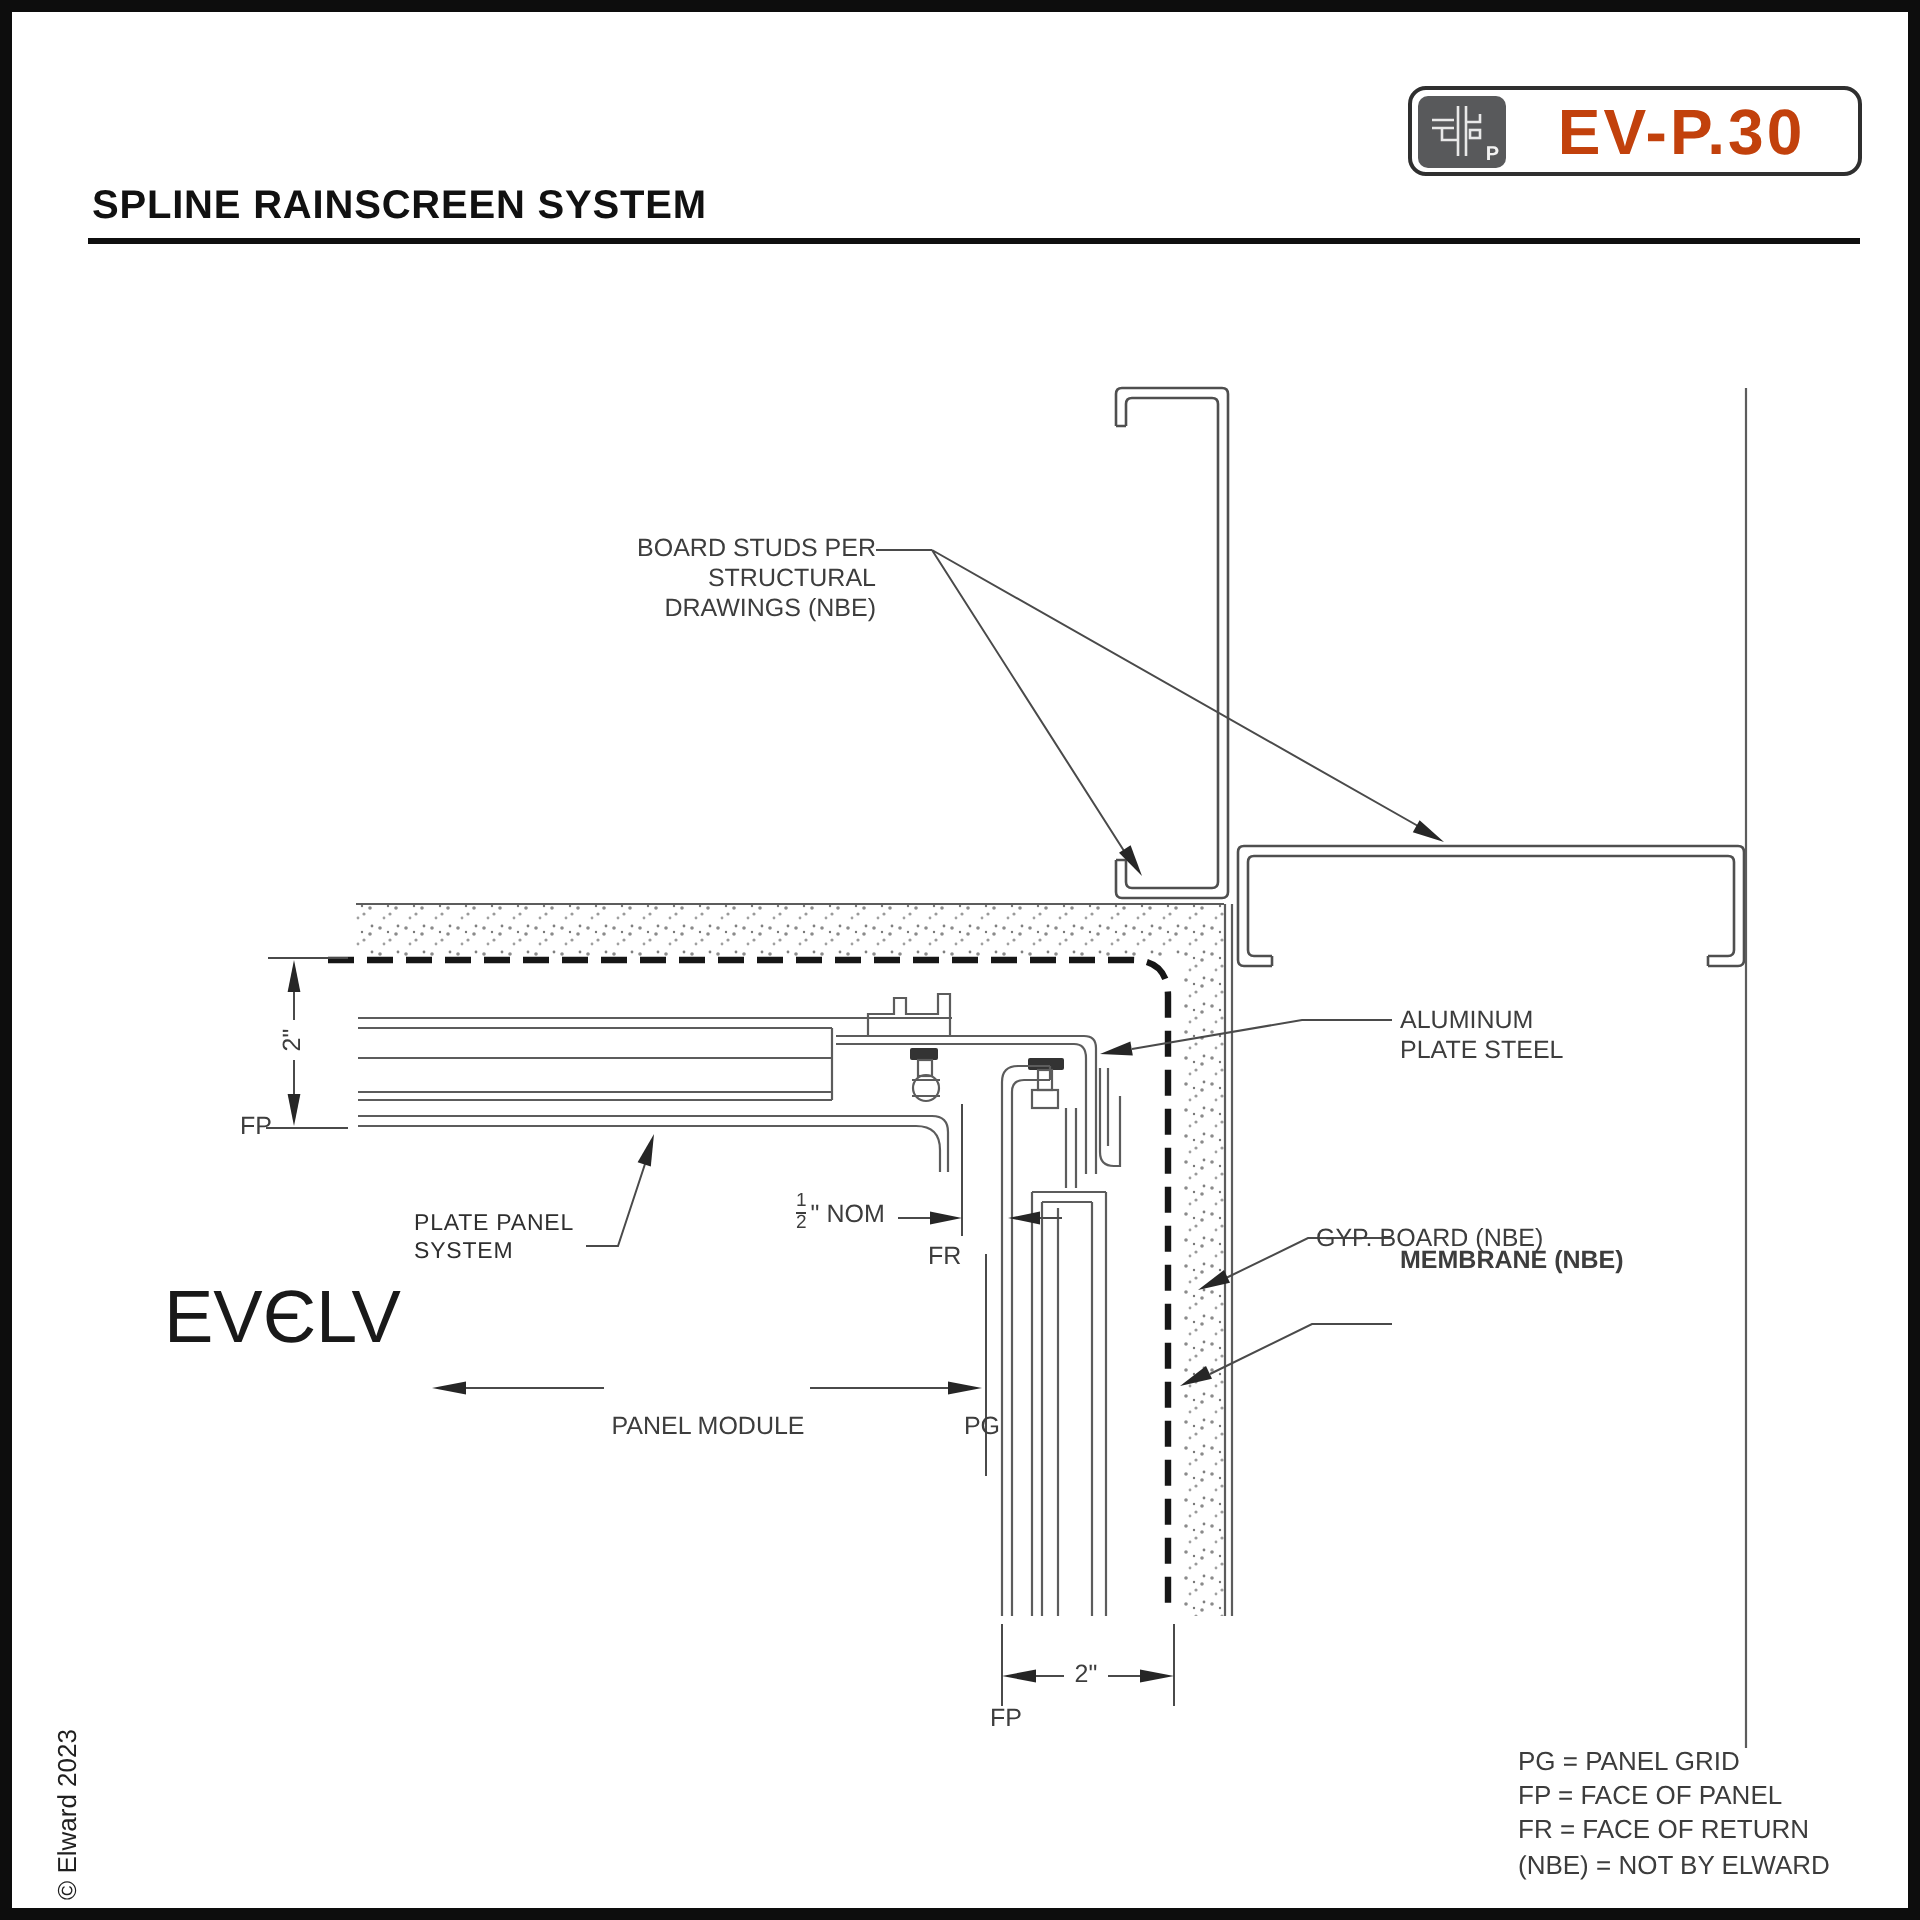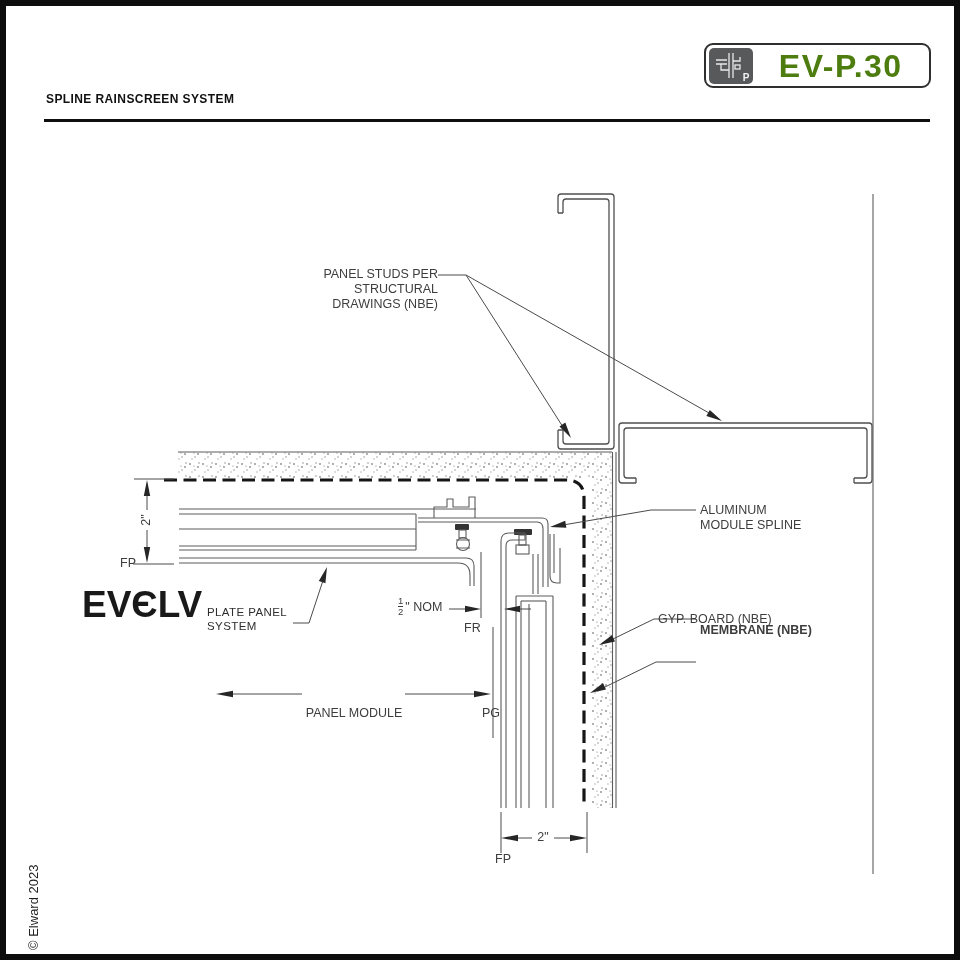--- a/index.html
+++ b/index.html
@@ -1,44 +1,44 @@
 <!DOCTYPE html>
 <html><head>
 <meta charset="utf-8">
 <style>
   html,body{margin:0;padding:0;background:#fff;}
   .page{position:relative;width:960px;height:960px;background:#fff;border:6px solid #0d0d0d;box-sizing:border-box;overflow:hidden;
         font-family:"Liberation Sans", sans-serif;}
   .abs{position:absolute;}
   
-  .sheet-title{left:40px;top:86px;font-size:12px;font-weight:bold;color:#111;letter-spacing:.4px;}
+  .sheet-title{left:40px;top:86px;font-size:20px;font-weight:bold;color:#111;letter-spacing:.4px;}
   .title-rule{left:38px;top:113px;width:886px;height:3px;background:#0f0f0f;}
   .titleblock{left:698px;top:37px;width:227px;height:45px;border:2.5px solid #2f2f2f;border-radius:9px;
               display:flex;align-items:center;box-sizing:border-box;background:#fff;}
   .tb-icon{width:44px;height:36px;background:#58595b;border-radius:5px;margin-left:2.5px;position:relative;flex:0 0 auto;}
-  .tb-num{flex:1;text-align:center;font-size:32px;font-weight:600;color:#4d7c0f;letter-spacing:1.5px;line-height:1;padding-top:1px;}
+  .tb-num{flex:1;text-align:center;font-size:32px;font-weight:600;color:#c2410c;letter-spacing:1.5px;line-height:1;padding-top:1px;}
   .tb-p{position:absolute;right:3px;bottom:1px;color:#f2f2f2;font-size:10px;font-weight:bold;}
   
   .lbl{font-size:12.5px;color:#3d3d3d;line-height:15.2px;white-space:nowrap;}
   .steel{left:280px;top:261px;width:152px;text-align:right;}
   .alum{left:694px;top:497px;line-height:14.5px;}
   .gyp{left:652px;top:606px;}
   .mem{left:694px;top:617px;font-weight:bold;}
   .pmod{left:297px;top:681px;width:102px;text-align:center;margin-top:19px;}
   .fr{left:458px;top:615px;width:30px;}
   .pg{left:470px;top:700px;width:30px;text-align:center;}
   .fp-left{left:96px;top:550px;width:34px;text-align:right;}
   .fp-bottom{left:482px;top:846px;width:30px;text-align:center;}
   .dim2-left{left:124px;top:505px;width:34px;height:18px;display:flex;align-items:center;justify-content:center;transform:rotate(-90deg);}
   .dim2-bottom{left:522px;top:824px;width:30px;text-align:center;}
   .halfnom{left:392px;top:590px;display:flex;align-items:center;gap:2px;font-size:12.5px;color:#3d3d3d;}
   .frac{display:inline-flex;flex-direction:column;align-items:center;font-size:9.5px;line-height:10px;color:#3d3d3d;}
   .frac .den{border-top:1px solid #3d3d3d;}
   
-  .wordmark{left:76px;top:580px;font-size:37px;font-weight:bold;color:#191919;letter-spacing:0;line-height:1;}
+  .wordmark{left:76px;top:634px;font-size:37px;font-weight:normal;color:#191919;letter-spacing:0;line-height:1;}
   .tagline{left:201px;top:600px;font-size:11.5px;color:#2e2e2e;line-height:13.5px;letter-spacing:.4px;}
   
   .legend{left:753px;top:866px;font-size:13px;color:#3c3c3c;line-height:17.2px;}
   
   .copyright{left:20px;top:944px;transform-origin:0 0;transform:rotate(-90deg);font-size:13px;color:#1f1f1f;white-space:nowrap;}
   
   svg.draw{position:absolute;left:0;top:0;}
   .ln{stroke:#5c5c5c;stroke-width:1.1;fill:none;}
   .lnh{stroke:#4f4f4f;stroke-width:1.3;fill:none;}
   .ldr{stroke:#4a4a4a;stroke-width:1;fill:none;}
@@ -177,28 +177,28 @@
       <polygon points="475,603 459,599.8 459,606.2"></polygon>
       <polygon points="498,603 514,599.8 514,606.2"></polygon>
       <polygon points="210,688 227,684.8 227,691.2"></polygon>
       <polygon points="485,688 468,684.8 468,691.2"></polygon>
       <polygon points="495,832 512,828.8 512,835.2"></polygon>
       <polygon points="581,832 564,828.8 564,835.2"></polygon>
     </g>
   </svg>
 
   <div class="abs lbl steel">
-    <div>PANEL STUDS PER</div>
+    <div>BOARD STUDS PER</div>
     <div>STRUCTURAL</div>
     <div>DRAWINGS (NBE)</div>
   </div>
 
   <div class="abs lbl alum">
     <div>ALUMINUM</div>
-    <div>MODULE SPLINE</div>
+    <div>PLATE STEEL</div>
   </div>
 
   <div class="abs lbl gyp">GYP. BOARD (NBE)</div>
   <div class="abs lbl mem">MEMBRANE (NBE)</div>
   <div class="abs lbl pmod">PANEL MODULE</div>
 
   <div class="abs lbl dim2-left">2"</div>
   <div class="abs lbl fp-left">FP</div>
   <div class="abs halfnom">
     <span class="frac">
@@ -211,16 +211,22 @@
   <div class="abs lbl pg">PG</div>
   <div class="abs lbl dim2-bottom">2"</div>
   <div class="abs lbl fp-bottom">FP</div>
 
   <div class="abs wordmark">EVЄLV</div>
   <div class="abs tagline">
     <div>PLATE PANEL</div>
     <div>SYSTEM</div>
   </div>
 
+  <div class="abs legend">
+    <div>PG = PANEL GRID</div>
+    <div>FP = FACE OF PANEL</div>
+    <div>FR = FACE OF RETURN</div>
+    <div>(NBE) = NOT BY ELWARD</div>
+  </div>
 
   <div class="abs copyright">© Elward 2023</div>
 
 </div>
 
 </body></html>

